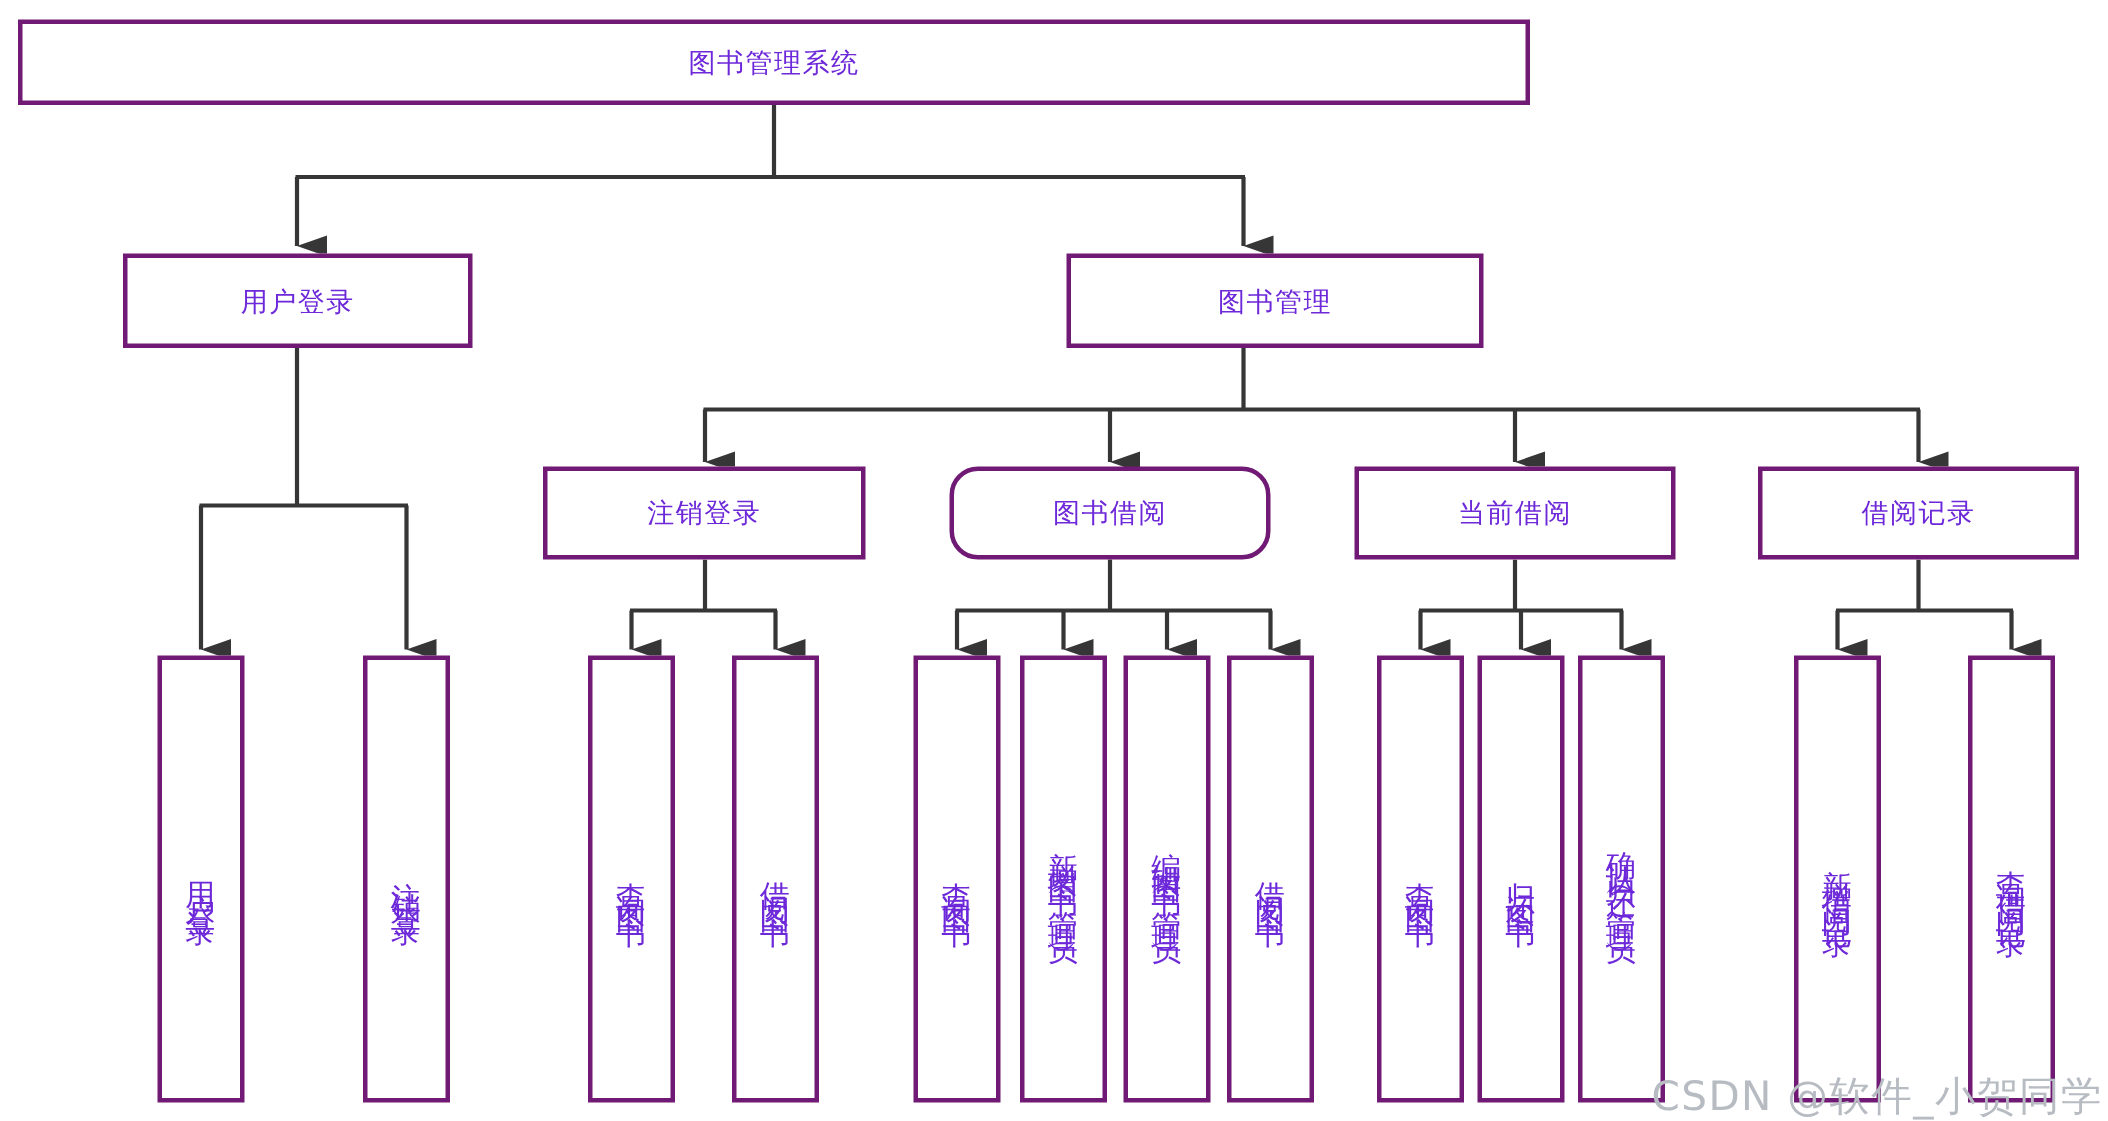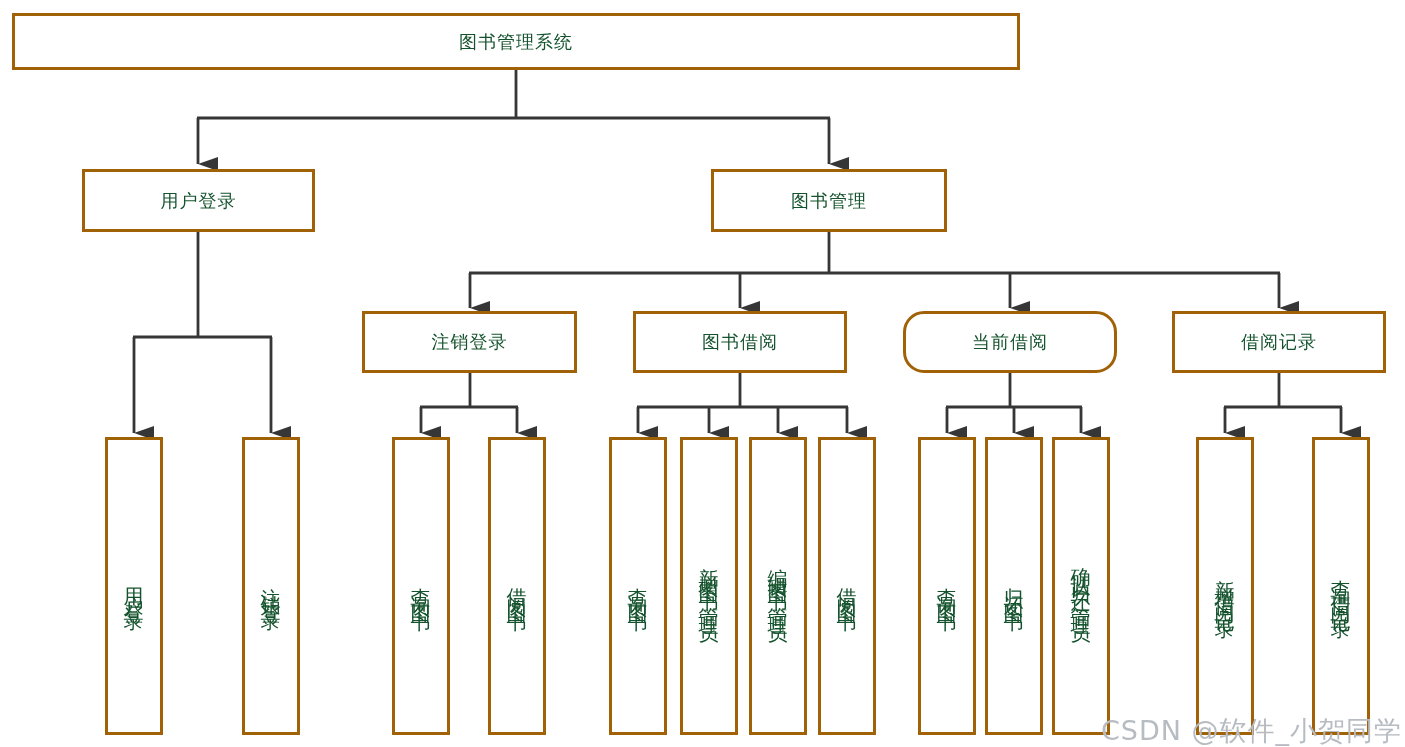--- a/index.html
+++ b/index.html
@@ -18,23 +18,23 @@
   .edges {
     position: absolute;
     left: 0; top: 0;
     width: 1405px;
     height: 747px;
     pointer-events: none;
   }
   .node {
     position: absolute;
     box-sizing: border-box;
-    border: 3px solid #a16207;
+    border: 3px solid #701a75;
     background: #ffffff;
-    color: #14532d;
+    color: #6d28d9;
     display: flex;
     align-items: center;
     justify-content: center;
     text-align: center;
     z-index: 2;
   }
   .node.root  { font-size: 18px; letter-spacing: 1px; }
   .node.h     { font-size: 18px; letter-spacing: 1px; }
   .node.v {
     writing-mode: vertical-rl;
@@ -106,25 +106,25 @@
       <line x1="1279" y1="373" x2="1279" y2="407"></line>
       <line x1="1224" y1="407" x2="1342" y2="407"></line>
       <line x1="1225" y1="407" x2="1225" y2="433" marker-end="url(#arrow)"></line>
       <line x1="1341" y1="407" x2="1341" y2="433" marker-end="url(#arrow)"></line>
     </g>
   </svg>
 
   <div class="node root" style="left:12px; top:13px; width:1008px; height:57px;">图书管理系统</div>
 
   <div class="node h" style="left:82px; top:169px; width:233px; height:63px;">用户登录</div>
-  <div class="node h" style="left:711px; top:169px; width:236px; height:63px;">图书管理</div>
+  <div class="node h" style="left:711px; top:169px; width:278px; height:63px;">图书管理</div>
 
   <div class="node h" style="left:362px; top:311px; width:215px; height:62px;">注销登录</div>
-  <div class="node h" style="left:633px; top:311px; width:214px; height:62px;">图书借阅</div>
-  <div class="node h" style="left:903px; top:311px; width:214px; height:62px;border-radius:21px;">当前借阅</div>
+  <div class="node h" style="left:633px; top:311px; width:214px; height:62px;border-radius:19px;">图书借阅</div>
+  <div class="node h" style="left:903px; top:311px; width:214px; height:62px;">当前借阅</div>
   <div class="node h" style="left:1172px; top:311px; width:214px; height:62px;">借阅记录</div>
 
   <div class="node v" style="left:105px; top:437px; width:58px; height:298px;">用户登录</div>
   <div class="node v" style="left:242px; top:437px; width:58px; height:298px;">注销登录</div>
 
   <div class="node v" style="left:392px; top:437px; width:58px; height:298px;">查询图书</div>
   <div class="node v" style="left:488px; top:437px; width:58px; height:298px;">借阅图书</div>
 
   <div class="node v" style="left:609px; top:437px; width:58px; height:298px;">查询图书</div>
   <div class="node v" style="left:680px; top:437px; width:58px; height:298px;">新增图书（管理员）</div>

